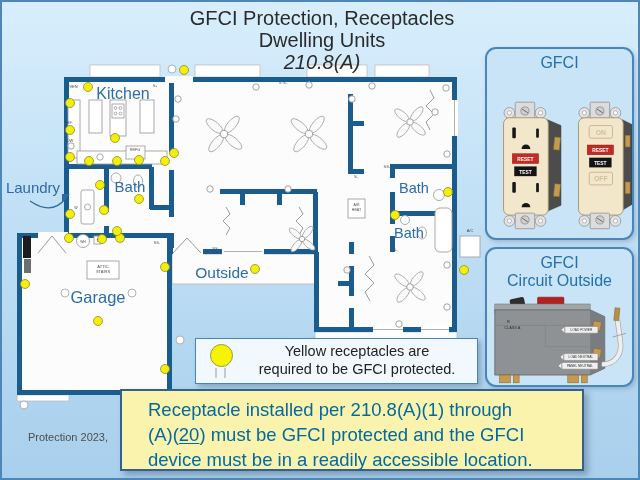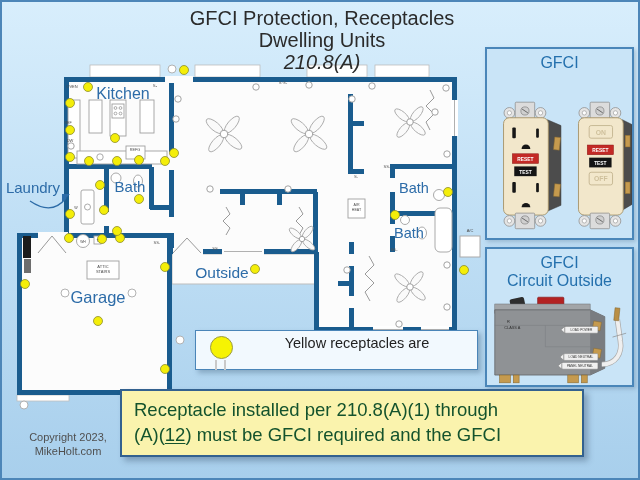--- a/index.html
+++ b/index.html
@@ -9,35 +9,35 @@
     background:linear-gradient(180deg,#d8eefc 0%,#c3e1f6 40%,#a8cfec 100%);
     font-family:"Liberation Sans",sans-serif;
   }
   .abs{position:absolute;}
   
   #title{left:0;top:5px;width:640px;text-align:center;color:#2b2b2b;line-height:22px;font-size:20px;}
   #title .t3{font-style:italic;}
   
   #plan{left:0;top:0;width:640px;height:480px;}
   
-  #note-box{left:193px;top:328px;width:283px;height:40px;background:#f2f9fe;
+  #note-box{left:193px;top:336px;width:283px;height:46px;background:#f2f9fe;
     border:1.5px solid #4a85b8;box-shadow:3px 3px 5px rgba(50,80,110,.35);box-sizing:border-box;}
   #note-circle{left:14px;top:5px;width:23px;height:23px;border-radius:50%;
     background:#f6f303;border:1px solid #9a9a45;box-sizing:border-box;}
   .note-leg{top:29px;width:2px;height:10px;background:#c9c9c9;}
   #note-text{left:48px;top:3px;width:226px;text-align:center;font-size:14.5px;line-height:18px;color:#222;}
   
-  #rule-box{left:118px;top:387px;width:464px;height:68px;background:#faf3ad;
+  #rule-box{left:118px;top:387px;width:464px;height:82px;background:#faf3ad;
     border:2px solid #33618f;box-shadow:4px 4px 6px rgba(40,60,90,.35);box-sizing:border-box;
-    padding:6px 12px;font-size:18.5px;line-height:25px;color:#14532d;}
+    padding:6px 26px;font-size:18.5px;line-height:25px;color:#0369a1;}
   #rule-box u{text-underline-offset:2px;}
   
   #copyright{left:10px;top:428px;width:112px;text-align:center;font-size:11px;line-height:14px;color:#4f4f4f;}
   
-  .panel{background:#c9e4f7;border:2px solid #4a86b9;border-radius:0;box-sizing:border-box;
+  .panel{background:#c9e4f7;border:2px solid #4a86b9;border-radius:11px;box-sizing:border-box;
     box-shadow:2px 2px 4px rgba(50,80,110,.25);}
   #panel-device{left:483px;top:45px;width:149px;height:193px;}
   #panel-breaker{left:483px;top:245px;width:149px;height:140px;}
   .panel-title{position:absolute;left:0;top:5px;width:100%;text-align:center;
     color:#2470ad;font-size:16px;line-height:18px;}
   .panel-svg{position:absolute;left:0;top:0;width:100%;}
 </style>
 </head>
 <body>
 
@@ -374,26 +374,27 @@
       </g>
     </svg>
   </div>
 
   <div id="note-box" class="abs">
     <div id="note-circle" class="abs"></div>
     <div class="abs note-leg" style="left:19px;"></div>
     <div class="abs note-leg" style="left:28px;"></div>
     <div id="note-text" class="abs">
       <div>Yellow receptacles are</div>
+      <div>required to be GFCI protected.</div>
     </div>
   </div>
 
   <div id="rule-box" class="abs">
     <span>Receptacle installed per 210.8(A)(1) through</span><br>
-    <span>(A)(</span><u>12</u><span>) must be GFCI required and the GFCI</span><br>
+    <span>(A)(</span><u>20</u><span>) must be GFCI protected and the GFCI</span><br>
+    <span>device must be in a readily accessible location.</span>
   </div>
 
   <div id="copyright" class="abs">
-    <div>Copyright 2023,</div>
-    <div>MikeHolt.com</div>
+    <div>Protection 2023,</div>
   </div>
 
 </div>
 
 </body></html>

